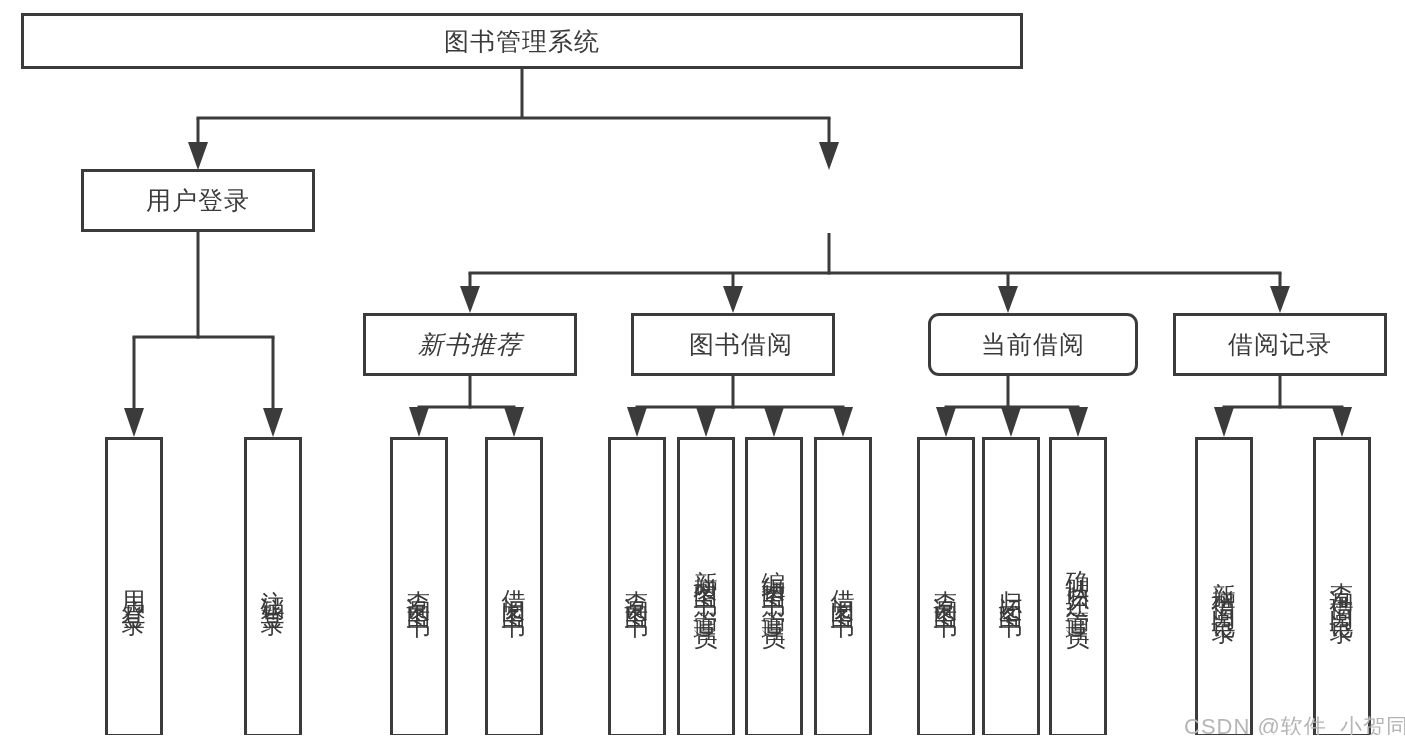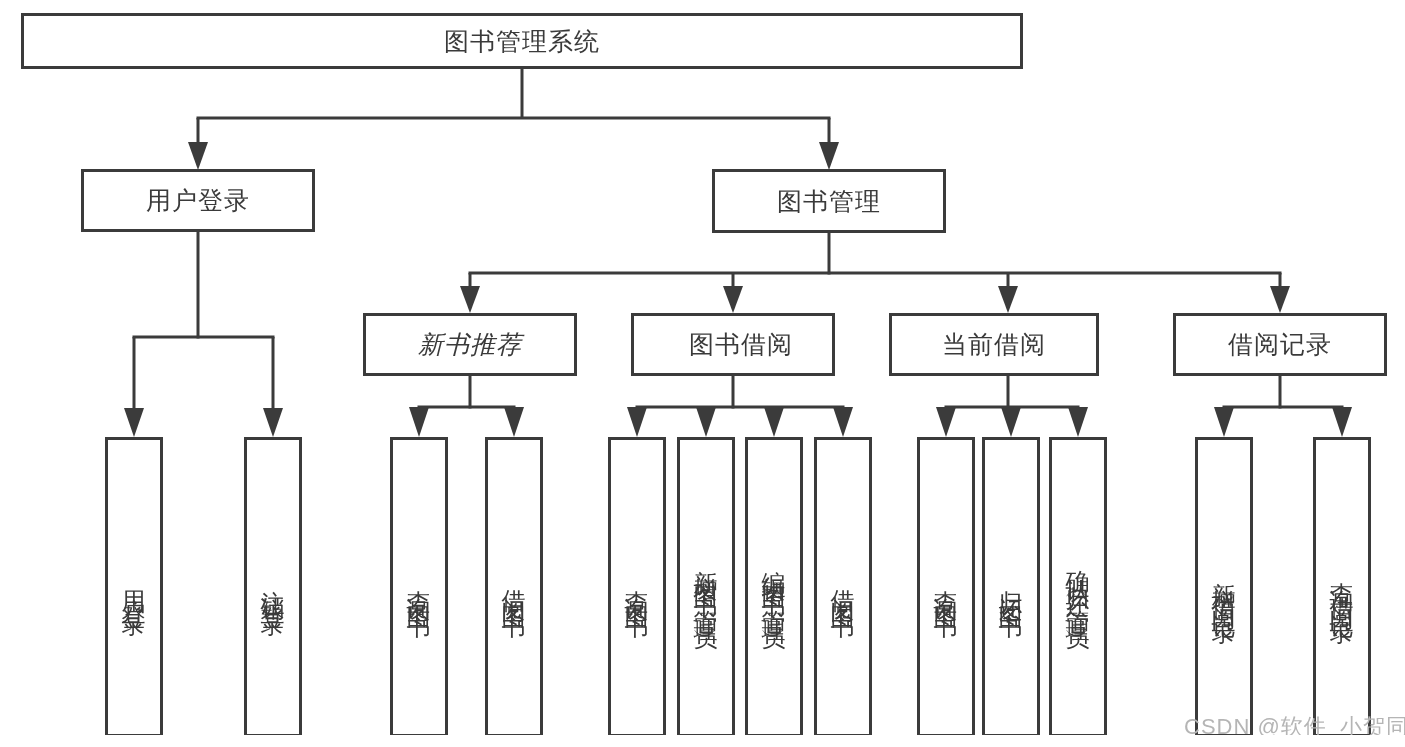--- a/index.html
+++ b/index.html
@@ -111,31 +111,28 @@
     </g>
   </svg>
 
   <div class="node" style="left:21px;top:13px;width:1002px;height:56px;">
     <span>图书管理系统</span>
   </div>
 
   <div class="node" style="left:81px;top:169px;width:234px;height:63px;">
     <span>用户登录</span>
   </div>
-  <div class="node" style="left:712px;top:169px;width:234px;height:64px;">
-    <span>图书管理</span>
-  </div>
 
   <div class="node" style="left:363px;top:313px;width:214px;height:63px;font-style:italic;">
     <span>新书推荐</span>
   </div>
   <div class="node" style="left:631px;top:313px;width:204px;height:63px;padding-left:16px;">
     <span>图书借阅</span>
   </div>
-  <div class="node" style="left:889px;top:313px;width:210px;height:63px;">
+  <div class="node" style="left:928px;top:313px;width:210px;height:63px;border-radius:11px;">
     <span>当前借阅</span>
   </div>
   <div class="node" style="left:1173px;top:313px;width:214px;height:63px;">
     <span>借阅记录</span>
   </div>
 
   <div class="node leaf" style="left:105px;">
     <span class="vtext">用户登录</span>
   </div>
   <div class="node leaf" style="left:244px;">

